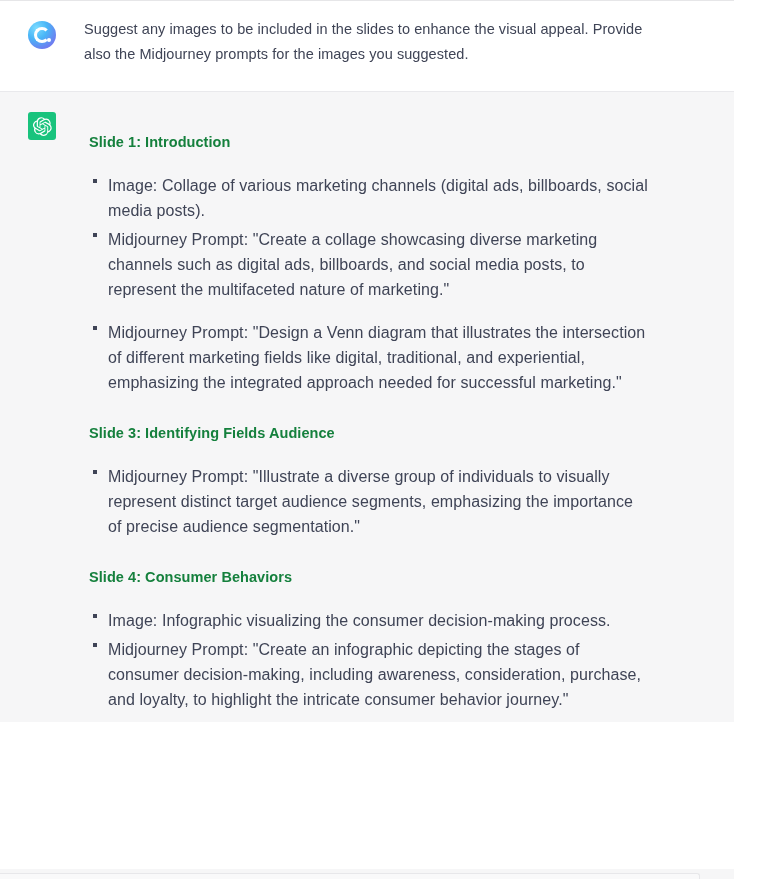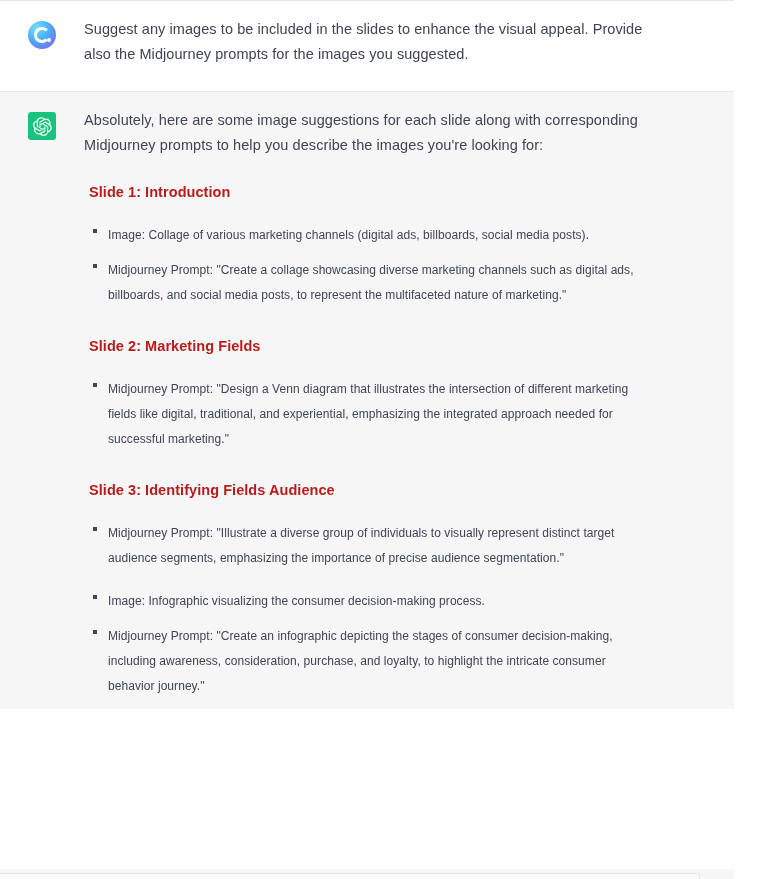--- a/index.html
+++ b/index.html
@@ -114,36 +114,36 @@
     letter-spacing: 0.005em;
   }
 
   .intro-para { margin: 0 0 4px 0; }
 
   .slide-heading {
     margin: 26px 0 0 0;
     padding-left: 5px;
     font-size: 14.5px;
     font-weight: bold;
-    color: #b91c1c;
+    color: #15803d;
     line-height: 25px;
     letter-spacing: 0.004em;
   }
   .slide-heading.first { margin-top: 22px; }
 
   ul.bullets {
     list-style: none;
     margin: 18px 0 0 0;
     padding: 0;
   }
   ul.bullets li {
     position: relative;
     padding-left: 19px;
-    margin: 10px 0 0 5px;
-    font-size: 12px;
+    margin: 4px 0 0 5px;
+    font-size: 16px;
     line-height: 25px;
     color: #3f4456;
     letter-spacing: 0.005em;
   }
   ul.bullets li::before {
     content: "";
     position: absolute;
     left: 4px;
     top: 6px;
     width: 3.5px;
@@ -197,38 +197,37 @@
       <div class="avatar-col">
         <div class="avatar avatar-assistant">
           <svg width="19" height="19" viewBox="0 0 41 41" aria-hidden="true">
             <path fill="#ffffff" d="M37.53 16.78a10.1 10.1 0 0 0-.87-8.29 10.2 10.2 0 0 0-11-4.9A10.1 10.1 0 0 0 18.02.3a10.21 10.21 0 0 0-9.74 7.07 10.1 10.1 0 0 0-6.75 4.9 10.21 10.21 0 0 0 1.26 11.96 10.1 10.1 0 0 0 .86 8.29 10.21 10.21 0 0 0 11 4.9 10.1 10.1 0 0 0 7.62 3.4 10.21 10.21 0 0 0 9.74-7.08 10.1 10.1 0 0 0 6.75-4.9 10.21 10.21 0 0 0-1.25-11.95zM22.5 38.06a7.57 7.57 0 0 1-4.86-1.76l.24-.14 8.08-4.66a1.32 1.32 0 0 0 .66-1.15V18.97l3.41 1.97a.12.12 0 0 1 .7.1v9.43a7.6 7.6 0 0 1-7.6 7.59zM6.18 31.09a7.57 7.57 0 0 1-.9-5.1l.24.14 8.08 4.67a1.32 1.32 0 0 0 1.33 0l9.87-5.7v3.94a.12.12 0 0 1-.5.1l-8.17 4.72a7.6 7.6 0 0 1-10.4-2.77zM4.06 13.5a7.56 7.56 0 0 1 3.95-3.33v9.6a1.27 1.27 0 0 0 .65 1.13l9.82 5.67-3.41 1.97a.12.12 0 0 1-.12 0L6.78 23.8a7.6 7.6 0 0 1-2.78-10.38zm28.06 6.53l-9.87-5.73L25.65 12.34a.12.12 0 0 1 .12 0l8.17 4.72a7.59 7.59 0 0 1-1.14 13.69v-9.6a1.32 1.32 0 0 0-.68-1.11zm3.39-5.11l-.24-.15-8.06-4.7a1.32 1.32 0 0 0-1.34 0l-9.86 5.7v-3.94a.12.12 0 0 1 .05-.1l8.17-4.71a7.59 7.59 0 0 1 11.28 7.86zM14.17 21.99l-3.42-1.97a.12.12 0 0 1-.06-.1v-9.42a7.59 7.59 0 0 1 12.45-5.83l-.24.14-8.08 4.66a1.32 1.32 0 0 0-.66 1.15l-.01 11.37zm1.86-4l4.4-2.54 4.4 2.54v5.08l-4.4 2.53-4.4-2.53v-5.08z"></path>
           </svg>
         </div>
       </div>
 
       <div class="msg-body">
 
-        <p class="para intro-para">Absolutely, here are some image suggestions for each slide along with corresponding Midjourney prompts to help you describe the images you're looking for:</p>
 
         <h3 class="slide-heading first">Slide 1: Introduction</h3>
         <ul class="bullets">
           <li>Image: Collage of various marketing channels (digital ads, billboards, social media posts).</li>
           <li>Midjourney Prompt: "Create a collage showcasing diverse marketing channels such as digital ads, billboards, and social media posts, to represent the multifaceted nature of marketing."</li>
         </ul>
 
-        <h3 class="slide-heading">Slide 2: Marketing Fields</h3>
         <ul class="bullets">
           <li>Midjourney Prompt: "Design a Venn diagram that illustrates the intersection of different marketing fields like digital, traditional, and experiential, emphasizing the integrated approach needed for successful marketing."</li>
         </ul>
 
         <h3 class="slide-heading">Slide 3: Identifying Fields Audience</h3>
         <ul class="bullets">
           <li>Midjourney Prompt: "Illustrate a diverse group of individuals to visually represent distinct target audience segments, emphasizing the importance of precise audience segmentation."</li>
         </ul>
 
+        <h3 class="slide-heading">Slide 4: Consumer Behaviors</h3>
         <ul class="bullets">
           <li>Image: Infographic visualizing the consumer decision-making process.</li>
           <li>Midjourney Prompt: "Create an infographic depicting the stages of consumer decision-making, including awareness, consideration, purchase, and loyalty, to highlight the intricate consumer behavior journey."</li>
         </ul>
 
       </div>
     </div>
   </div>
 
   <div class="bottom-strip">

